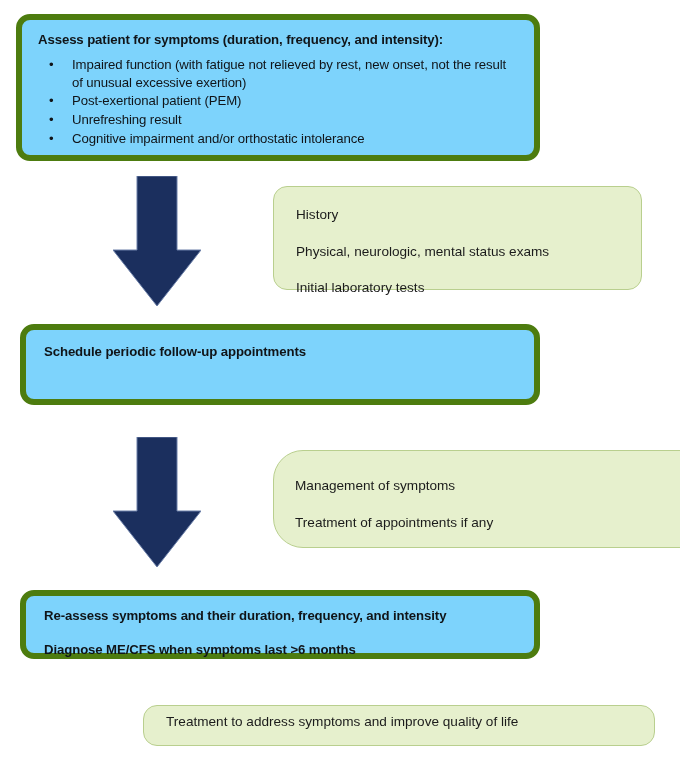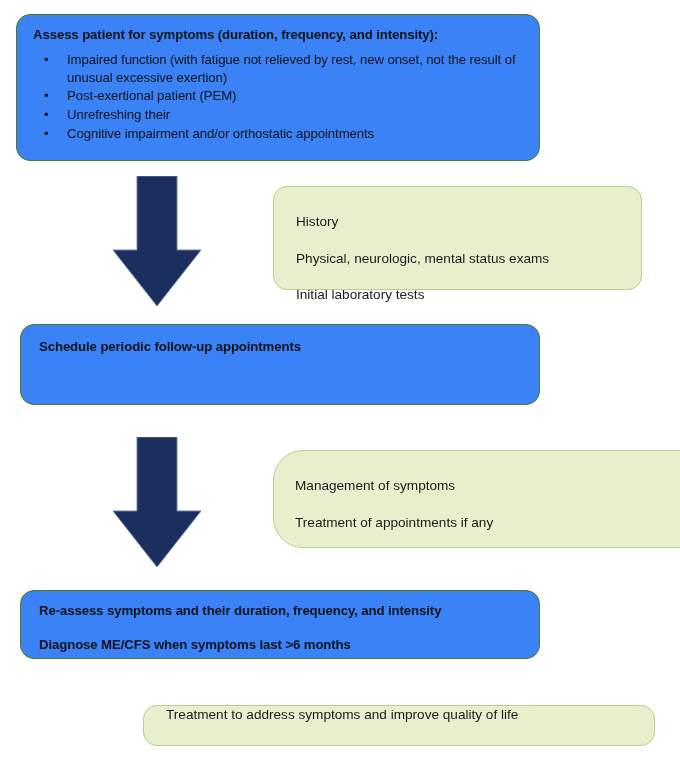--- a/index.html
+++ b/index.html
@@ -22,22 +22,22 @@
   }
 
   
   .node {
     position: absolute;
     box-sizing: border-box;
     border-radius: 14px;
   }
 
   .node-blue {
-    background: #3b82f6;
-    border: 1px solid #4d7c0f;
+    background: #7dd3fc;
+    border: 6px solid #4d7c0f;
     color: #101418;
   }
 
   .node-green {
     background: #e6f0cd;
     border: 1px solid #b9cf8e;
     color: #1b1b1b;
   }
 
   .node-blue .line {
@@ -89,21 +89,21 @@
   }
   .b { font-weight: normal; }
   .r { font-weight: normal; }
 
   
   #box-workup {
     left: 273px;
     top: 186px;
     width: 369px;
     height: 104px;
-    padding: 26px 0 0 22px;
+    padding: 19px 0 0 22px;
   }
   #box-workup .line { margin-bottom: 19px; }
 
   
   #box-identify {
     left: 20px;
     top: 324px;
     width: 520px;
     height: 81px;
     padding: 14px 0 0 18px;
@@ -132,21 +132,21 @@
   #box-reassess .line { margin-bottom: 17px; }
 
   
   #box-treatment {
     left: 143px;
     top: 705px;
     width: 512px;
     height: 41px;
     padding: 0 0 8px 22px;
     display: flex;
-    align-items: flex-start;
+    align-items: center;
   }
 
   
   .arrow {
     position: absolute;
     width: 88px;
     height: 130px;
   }
   #arrow-1 { left: 113px; top: 176px; }
   #arrow-2 { left: 113px; top: 437px; }
@@ -163,25 +163,25 @@
       <li>
         <span class="bullet-dot">•</span>
         <span class="b">Impaired function</span><span class="r"> (with fatigue not relieved by rest, new onset, not the result of unusual excessive exertion)</span>
       </li>
       <li>
         <span class="bullet-dot">•</span>
         <span class="b">Post-exertional patient (PEM)</span>
       </li>
       <li>
         <span class="bullet-dot">•</span>
-        <span class="b">Unrefreshing their</span>
-      </li>
-      <li>
-        <span class="bullet-dot">•</span>
-        <span class="b">Cognitive impairment</span><span class="r"> and/or </span><span class="b">orthostatic appointments</span>
+        <span class="b">Unrefreshing result</span>
+      </li>
+      <li>
+        <span class="bullet-dot">•</span>
+        <span class="b">Cognitive impairment</span><span class="r"> and/or </span><span class="b">orthostatic intolerance</span>
       </li>
     </ul>
   </div>
 
   <div class="arrow" id="arrow-1">
     <svg viewBox="0 0 88 130" preserveAspectRatio="none" aria-hidden="true">
       <polygon points="24,0 64,0 64,74 88,74 44,130 0,74 24,74" fill="#1b2f5e" stroke="#6b7fa8" stroke-width="1"></polygon>
     </svg>
   </div>
 

